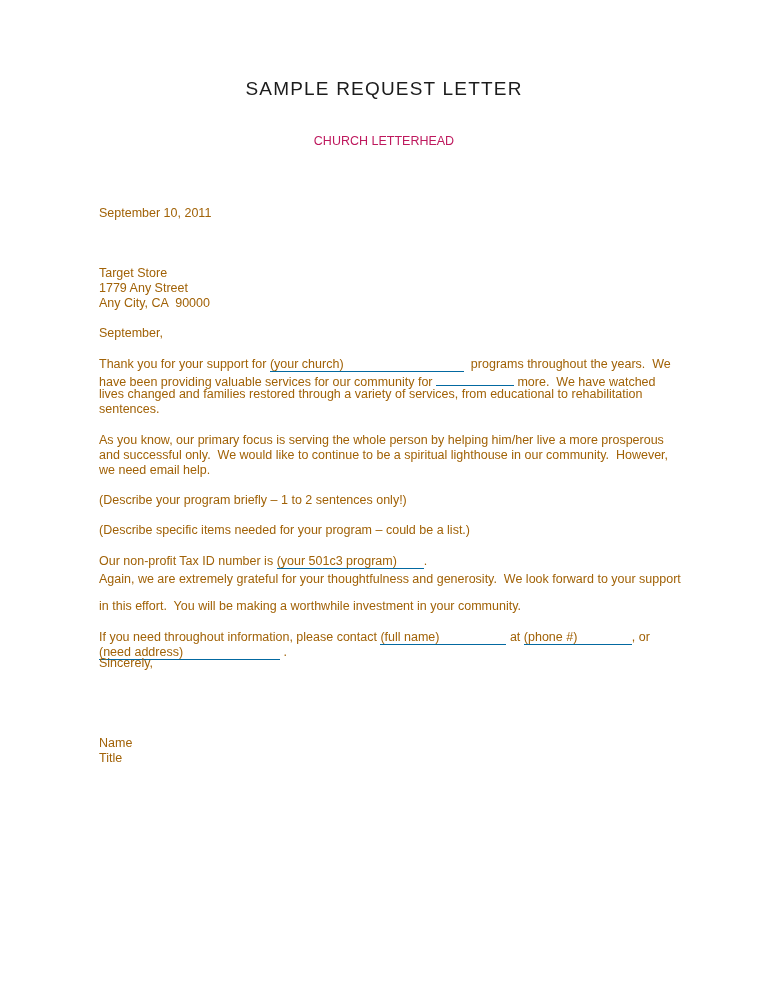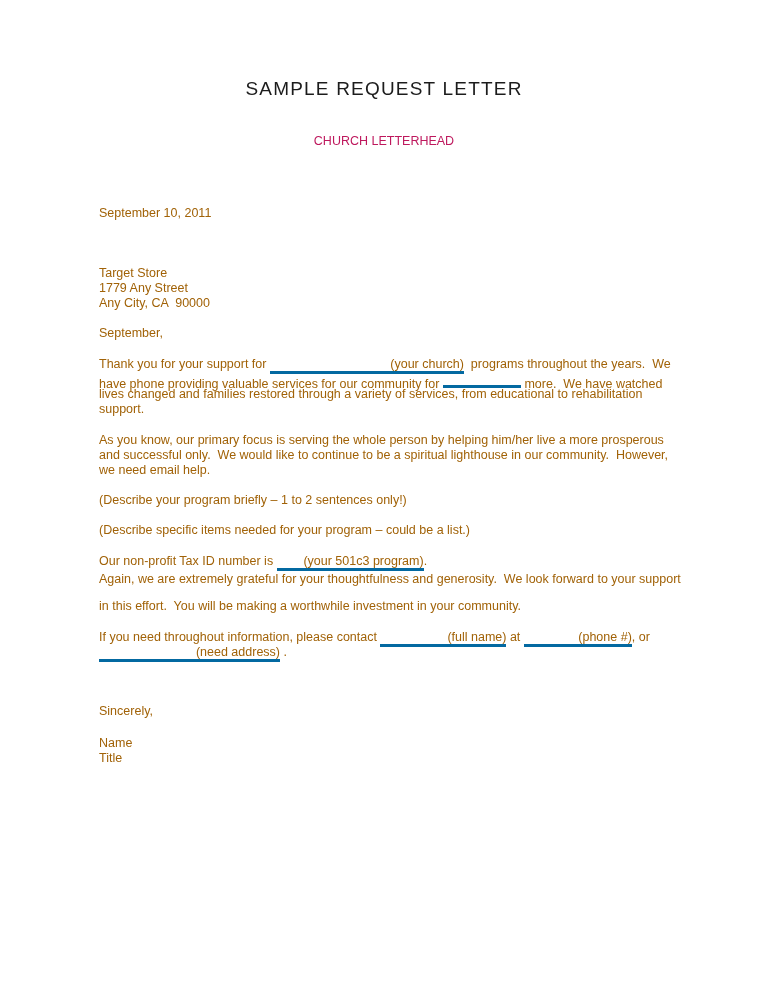--- a/index.html
+++ b/index.html
@@ -3,55 +3,55 @@
 <meta charset="utf-8">
 <style>
   html, body { margin:0; padding:0; background:#ffffff; }
   body { width:768px; height:994px; position:relative; overflow:hidden;
          font-family:"Liberation Sans", sans-serif; color:#2a2a2a; }
   .title { position:absolute; left:0; width:768px; top:78px; text-align:center;
            font-size:19px; letter-spacing:1.2px; color:#1c1c1c; }
   .letterhead { position:absolute; left:0; width:768px; top:134px; text-align:center;
            font-size:12.5px; color:#be185d; }
   .line { position:absolute; left:99px; font-size:12.5px; line-height:15px; white-space:pre; color:#a16207; }
-  .blank { display:inline-block; border-bottom:3px solid #0369a1; height:13px; vertical-align:baseline; text-align:right; line-height:13px; }
+  .blank { display:inline-block; border-bottom:1px solid #0369a1; height:13px; vertical-align:baseline; text-align:left; line-height:13px; }
   .blank .ph { text-decoration:none; }
 </style>
 </head>
 <body>
 
 <div>
   <div class="title">SAMPLE REQUEST LETTER</div>
   <div class="letterhead">CHURCH LETTERHEAD</div>
 
   <div class="line" style="top:206px">September 10, 2011</div>
 
   <div class="line" style="top:266px">Target Store</div>
   <div class="line" style="top:281px">1779 Any Street</div>
   <div class="line" style="top:296px">Any City, CA  90000</div>
 
   <div class="line" style="top:326px">September,</div>
 
   <div class="line" style="top:357px"><span>Thank you for your support for </span><span class="blank" style="width:194px"><span class="ph">(your church)</span></span><span>  programs throughout the years.  We</span></div>
-  <div class="line" style="top:372px"><span>have phone providing valuable services for our community for </span><span class="blank" style="width:78px"></span><span> more.  We have watched</span></div>
+  <div class="line" style="top:372px"><span>have been providing valuable services for our community for </span><span class="blank" style="width:78px"></span><span> more.  We have watched</span></div>
   <div class="line" style="top:387px">lives changed and families restored through a variety of services, from educational to rehabilitation</div>
-  <div class="line" style="top:402px">support.</div>
+  <div class="line" style="top:402px">sentences.</div>
 
   <div class="line" style="top:433px">As you know, our primary focus is serving the whole person by helping him/her live a more prosperous</div>
   <div class="line" style="top:448px">and successful only.  We would like to continue to be a spiritual lighthouse in our community.  However,</div>
   <div class="line" style="top:463px">we need email help.</div>
 
   <div class="line" style="top:493px">(Describe your program briefly – 1 to 2 sentences only!)</div>
   <div class="line" style="top:523px">(Describe specific items needed for your program – could be a list.)</div>
 
   <div class="line" style="top:554px"><span>Our non-profit Tax ID number is </span><span class="blank" style="width:147px"><span class="ph">(your 501c3 program)</span></span><span>.</span></div>
 
   <div class="line" style="top:572px">Again, we are extremely grateful for your thoughtfulness and generosity.  We look forward to your support</div>
   <div class="line" style="top:599px">in this effort.  You will be making a worthwhile investment in your community.</div>
 
   <div class="line" style="top:630px"><span>If you need throughout information, please contact </span><span class="blank" style="width:126px"><span class="ph">(full name)</span></span><span> at </span><span class="blank" style="width:108px"><span class="ph">(phone #)</span></span><span>, or</span></div>
   <div class="line" style="top:645px"><span class="blank" style="width:181px"><span class="ph">(need address)</span></span><span> .</span></div>
 
-  <div class="line" style="top:704px">Sincerely,</div>
+  <div class="line" style="top:656px">Sincerely,</div>
 
   <div class="line" style="top:736px">Name</div>
   <div class="line" style="top:751px">Title</div>
 </div>
 
 </body></html>

